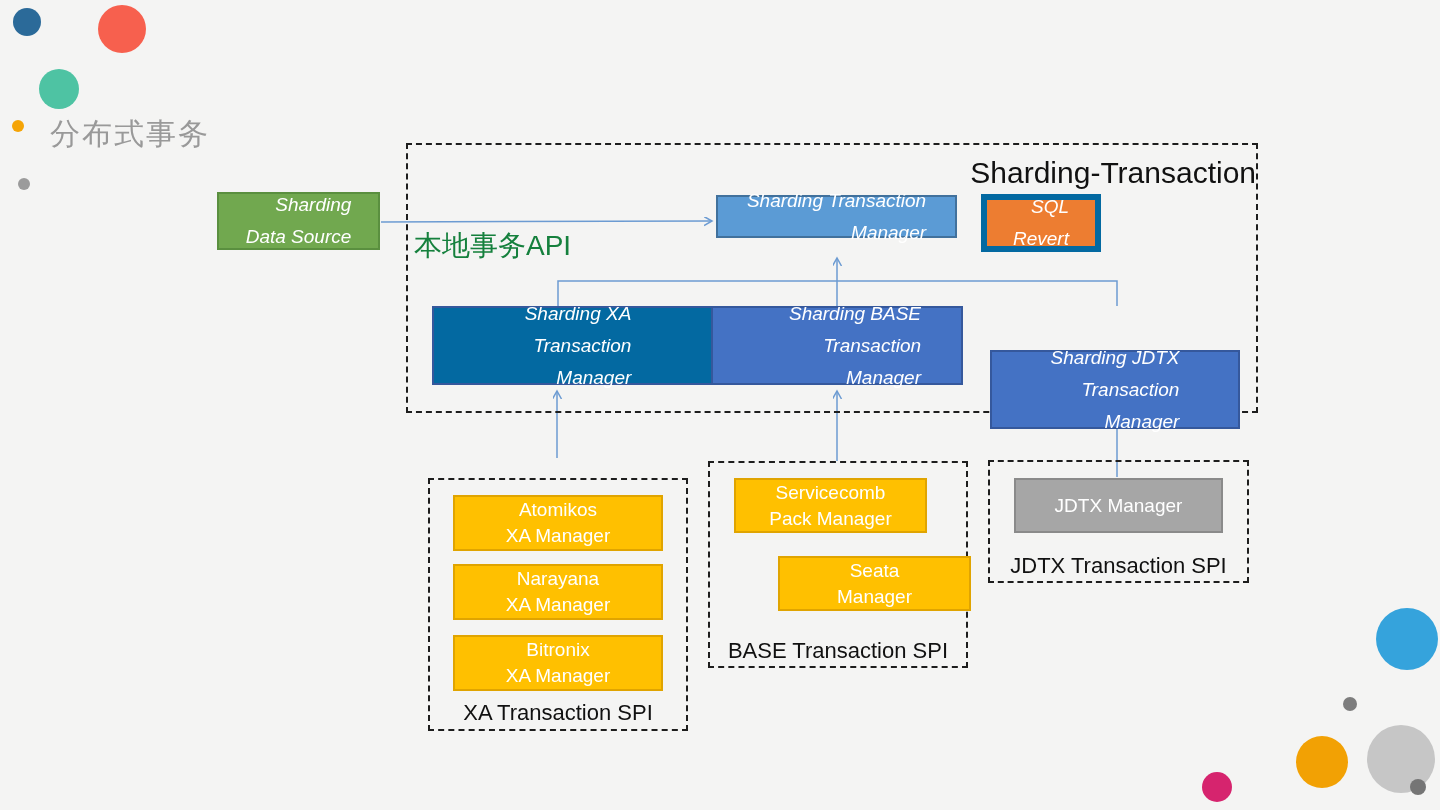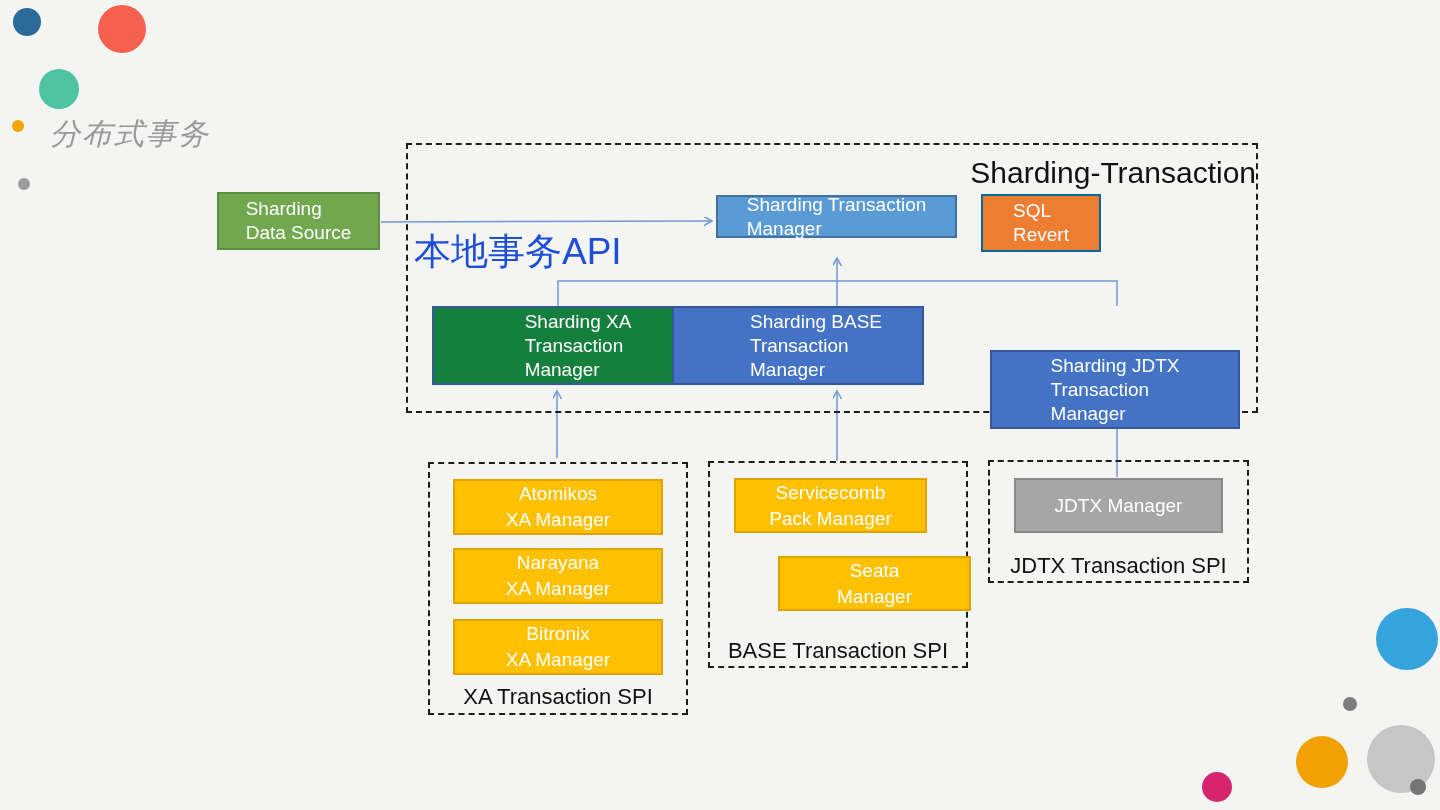--- a/index.html
+++ b/index.html
@@ -21,53 +21,54 @@
   .c-tl-gray   { left: 18px;   top: 178px; width: 12px; height: 12px; background: #9b9b9b; }
   .c-br-blue   { left: 1376px; top: 608px; width: 62px; height: 62px; background: #35a3dc; }
   .c-br-dot1   { left: 1343px; top: 697px; width: 14px; height: 14px; background: #7d7d7d; }
   .c-br-orange { left: 1296px; top: 736px; width: 52px; height: 52px; background: #f2a104; }
   .c-br-gray   { left: 1367px; top: 725px; width: 68px; height: 68px; background: #c6c6c6; }
   .c-br-dot2   { left: 1410px; top: 779px; width: 16px; height: 16px; background: #757575; z-index: 2; }
   .c-br-pink   { left: 1202px; top: 772px; width: 30px; height: 30px; background: #d6246e; }
 
   .page-heading {
     position: absolute; left: 50px; top: 114px;
-    font-size: 30px; color: #999999; letter-spacing: 2px; font-style: italic;
+    font-size: 30px; color: #999999; letter-spacing: 2px;
   }
 
   
   .outer-box {
     position: absolute; left: 406px; top: 143px; width: 852px; height: 270px;
     border: 2px dashed #1d1d1d;
   }
   .outer-title {
     position: absolute; left: 0; right: 0; top: 11px;
     text-align: right; font-size: 30px; color: #111;
   }
   .local-api-label {
     position: absolute; left: 6px; top: 82px;
-    font-size: 37px; color: #1d4ed8;
+    font-size: 28px; color: #15803d;
   }
 
   
   .node {
     position: absolute; display: flex; align-items: center; justify-content: center;
-    text-align: left; color: #fff; font-size: 19px; line-height: 24px;
+    text-align: right; color: #fff; font-size: 19px; line-height: 32px;
     white-space: pre-line;
+    font-style: italic;
   }
   .n-green  { left: 217px; top: 192px; width: 163px; height: 58px; background: #71a84f; border: 2px solid #5a8f3f; }
   .n-stm    { left: 716px; top: 195px; width: 241px; height: 43px; background: #5b9bd5; border: 2px solid #41719c; }
-  .n-sql    { left: 981px; top: 194px; width: 120px; height: 58px; background: #ed7d31; border: 2px solid #0369a1; }
-  .n-xa     { left: 432px; top: 306px; width: 292px; height: 79px; background: #15803d; border: 2px solid #35589c; }
-  .n-base   { left: 672px; top: 306px; width: 252px; height: 79px; background: #4472c4; border: 2px solid #35589c; padding-left: 36px; }
+  .n-sql    { left: 981px; top: 194px; width: 120px; height: 58px; background: #ed7d31; border: 6px solid #0369a1; }
+  .n-xa     { left: 432px; top: 306px; width: 292px; height: 79px; background: #0369a1; border: 2px solid #35589c; }
+  .n-base   { left: 711px; top: 306px; width: 252px; height: 79px; background: #4472c4; border: 2px solid #35589c; padding-left: 36px; }
   .n-jdtx   { left: 990px; top: 306px; width: 250px; height: 79px; background: #4472c4; border: 2px solid #35589c; margin-top: 44px; }
 
   
   .spi-group { position: absolute; border: 2px dashed #1d1d1d; }
-  .g-xa   { left: 428px; top: 462px; width: 260px; height: 253px; }
+  .g-xa   { left: 428px; top: 478px; width: 260px; height: 253px; }
   .g-base { left: 708px; top: 461px; width: 260px; height: 207px; }
   .g-jdtx { left: 988px; top: 460px; width: 261px; height: 123px; }
   .spi-item {
     position: absolute; display: flex; align-items: center; justify-content: center;
     text-align: center; color: #fff; font-size: 19px; line-height: 26px;
     white-space: pre-line; background: #ffc000; border: 2px solid #e0a400;
   }
   .g-xa .spi-item   { left: 23px; width: 210px; height: 56px; }
   .i-atomikos { top: 15px; }
   .i-narayana { top: 84px; }

